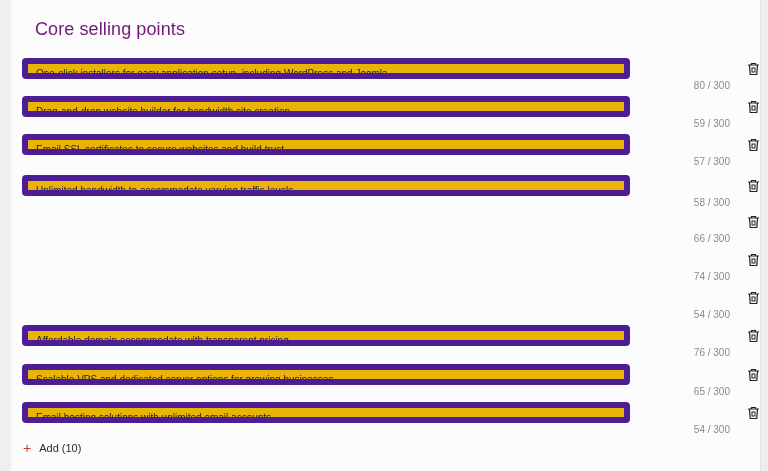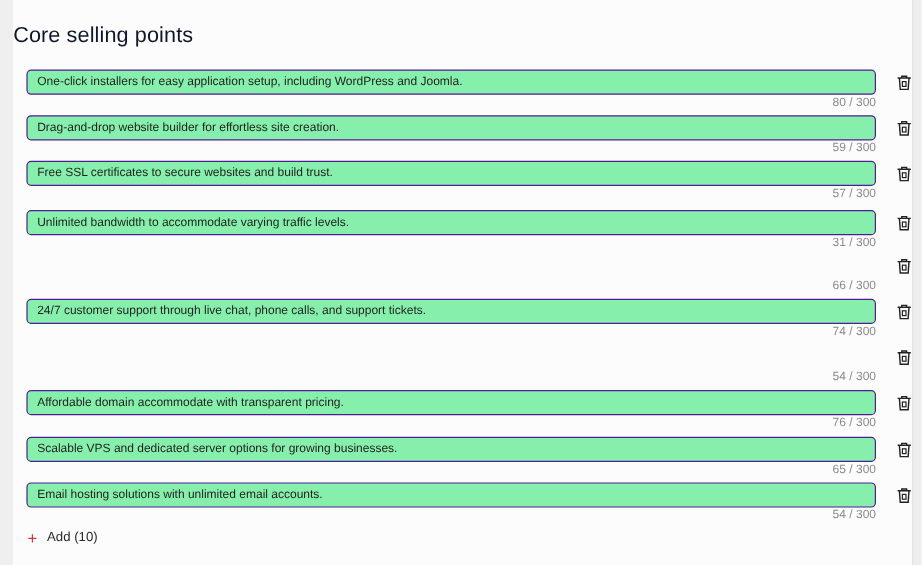--- a/index.html
+++ b/index.html
@@ -1,22 +1,22 @@
 <!DOCTYPE html>
 <html><head>
 <meta charset="utf-8">
 <style>
   html, body { margin:0; padding:0; }
   body { width:768px; height:471px; overflow:hidden; background:#f3f3f3; font-family:"Liberation Sans","DejaVu Sans",sans-serif; position:relative; }
   .left-strip { position:absolute; left:0; top:0; width:11px; height:471px; background:#efefef; }
   .panel { position:absolute; left:11px; top:0; width:749px; height:471px; background:#fcfcfc; }
   .right-strip { position:absolute; left:760px; top:0; width:8px; height:471px; background:#eeeeee; border-left:1px solid #e2e2e2; box-sizing:border-box; }
-  .title { position:absolute; left:0; top:19px; font-size:18px; color:#0f172a; font-weight:500; letter-spacing:0.1px; }
+  .title { position:absolute; left:24px; top:19px; font-size:18px; color:#701a75; font-weight:500; letter-spacing:0.1px; }
   .row { position:absolute; left:11px; width:740px; height:38px; }
-  .field { position:absolute; left:0; top:0; width:708px; height:21px; border:1px solid #4c1d95; border-radius:4px; background:#86efac; box-sizing:border-box; font-size:10px; color:#1f1f1f; padding-left:8px; line-height:19px; white-space:nowrap; overflow:hidden; }
+  .field { position:absolute; left:0; top:0; width:608px; height:21px; border:6px solid #4c1d95; border-radius:4px; background:#eab308; box-sizing:border-box; font-size:10px; color:#1f1f1f; padding-left:8px; line-height:19px; white-space:nowrap; overflow:hidden; }
   .counter { position:absolute; right:32px; top:22px; font-size:10px; color:#8a8a8a;margin-left:22px; }
   .trash { position:absolute; left:725px; top:4px; width:13px; height:14px; cursor:pointer; }
   .add { position:absolute; left:12px; top:441px; font-size:11px; color:#2a2a2a; display:flex; align-items:center; gap:8px; cursor:pointer; }
   .plus { color:#d13438; font-size:14px; line-height:14px; }
 </style>
 </head>
 <body>
 
 <div class="left-strip"></div>
 <div class="panel">
@@ -25,56 +25,55 @@
   <div class="row" style="top:58px">
     <div class="field">One-click installers for easy application setup, including WordPress and Joomla.</div>
     <div class="counter">80 / 300</div>
     <svg class="trash" viewBox="0 0 13 14">
         <path d="M1 3h11M4.5 3V1.5h4V3M2.5 3l.7 9.5h6.6l.7-9.5" fill="none" stroke="#222" stroke-width="1.2"></path>
         <rect x="5" y="6" width="3" height="4" fill="none" stroke="#222" stroke-width="1"></rect>
       </svg>
   </div>
 
   <div class="row" style="top:96px">
-    <div class="field">Drag-and-drop website builder for effortless site creation.</div>
+    <div class="field">Drag-and-drop website builder for bandwidth site creation.</div>
     <div class="counter">59 / 300</div>
     <svg class="trash" viewBox="0 0 13 14">
         <path d="M1 3h11M4.5 3V1.5h4V3M2.5 3l.7 9.5h6.6l.7-9.5" fill="none" stroke="#222" stroke-width="1.2"></path>
         <rect x="5" y="6" width="3" height="4" fill="none" stroke="#222" stroke-width="1"></rect>
       </svg>
   </div>
 
   <div class="row" style="top:134px">
-    <div class="field">Free SSL certificates to secure websites and build trust.</div>
+    <div class="field">Email SSL certificates to secure websites and build trust.</div>
     <div class="counter">57 / 300</div>
     <svg class="trash" viewBox="0 0 13 14">
         <path d="M1 3h11M4.5 3V1.5h4V3M2.5 3l.7 9.5h6.6l.7-9.5" fill="none" stroke="#222" stroke-width="1.2"></path>
         <rect x="5" y="6" width="3" height="4" fill="none" stroke="#222" stroke-width="1"></rect>
       </svg>
   </div>
 
   <div class="row" style="top:175px">
     <div class="field">Unlimited bandwidth to accommodate varying traffic levels.</div>
-    <div class="counter">31 / 300</div>
+    <div class="counter">58 / 300</div>
     <svg class="trash" viewBox="0 0 13 14">
         <path d="M1 3h11M4.5 3V1.5h4V3M2.5 3l.7 9.5h6.6l.7-9.5" fill="none" stroke="#222" stroke-width="1.2"></path>
         <rect x="5" y="6" width="3" height="4" fill="none" stroke="#222" stroke-width="1"></rect>
       </svg>
   </div>
 
   <div class="row" style="top:211px">
     <div class="counter">66 / 300</div>
     <svg class="trash" viewBox="0 0 13 14">
         <path d="M1 3h11M4.5 3V1.5h4V3M2.5 3l.7 9.5h6.6l.7-9.5" fill="none" stroke="#222" stroke-width="1.2"></path>
         <rect x="5" y="6" width="3" height="4" fill="none" stroke="#222" stroke-width="1"></rect>
       </svg>
   </div>
 
   <div class="row" style="top:249px">
-    <div class="field">24/7 customer support through live chat, phone calls, and support tickets.</div>
     <div class="counter">74 / 300</div>
     <svg class="trash" viewBox="0 0 13 14">
         <path d="M1 3h11M4.5 3V1.5h4V3M2.5 3l.7 9.5h6.6l.7-9.5" fill="none" stroke="#222" stroke-width="1.2"></path>
         <rect x="5" y="6" width="3" height="4" fill="none" stroke="#222" stroke-width="1"></rect>
       </svg>
   </div>
 
   <div class="row" style="top:287px">
     <div class="counter">54 / 300</div>
     <svg class="trash" viewBox="0 0 13 14">

